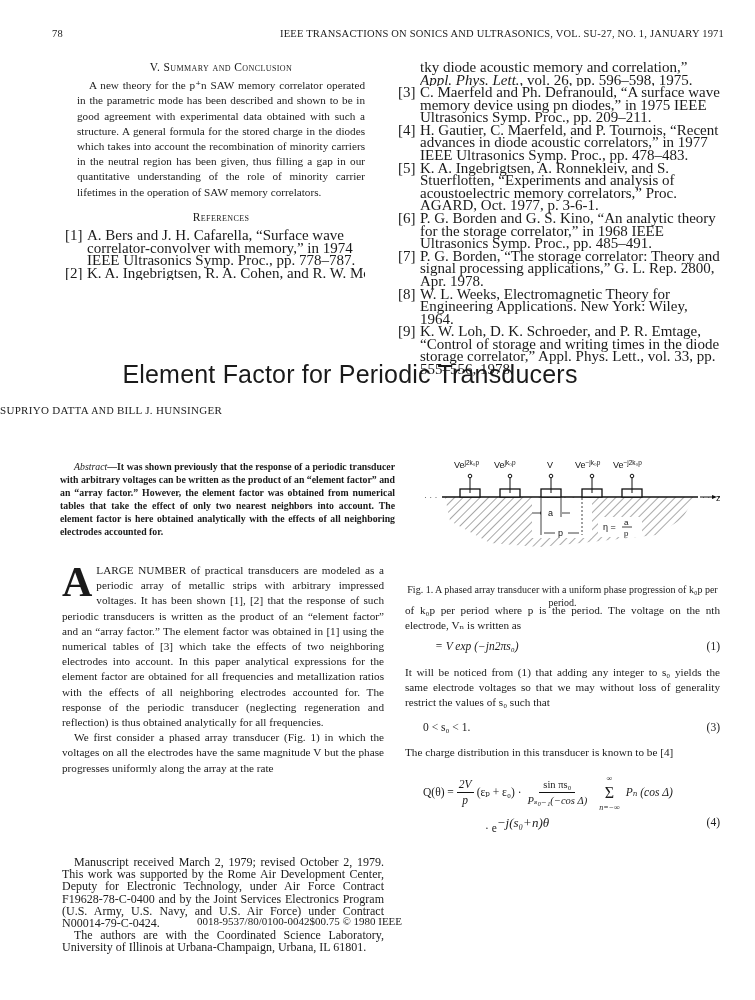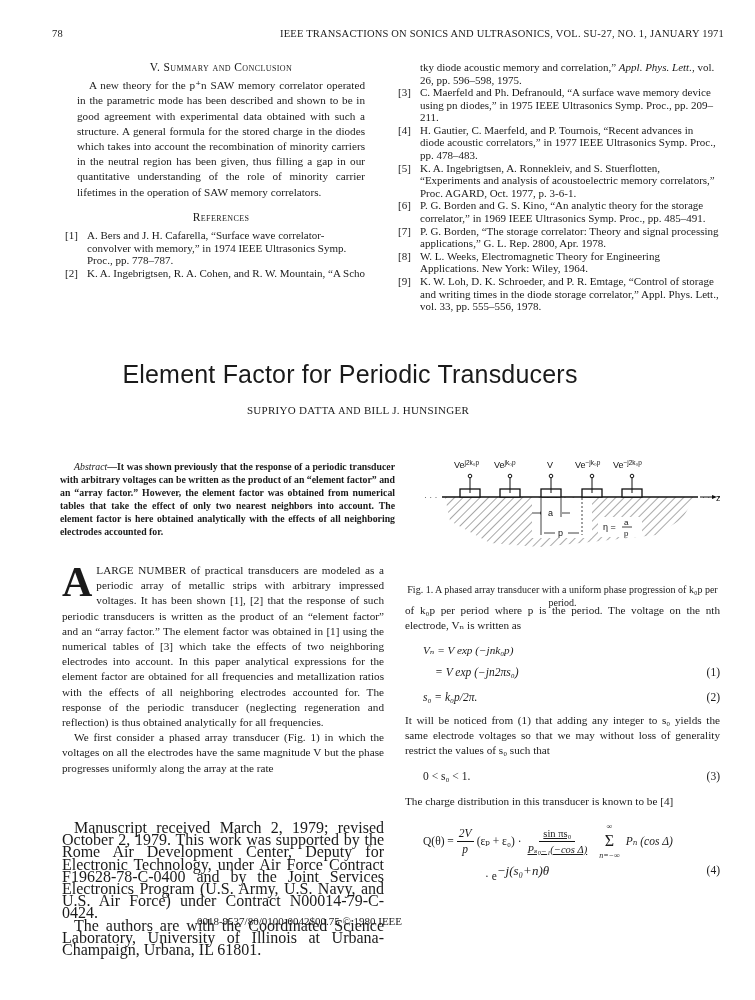--- a/index.html
+++ b/index.html
@@ -4,32 +4,32 @@
 <style>
   html, body { margin: 0; padding: 0; background: #ffffff; }
   body { width: 755px; height: 1000px; position: relative; overflow: hidden;
          font-family: "Liberation Serif", "DejaVu Serif", serif; color: #1a1a1a; }
   .abs { position: absolute; }
   .runhead { top: 28px; font-size: 10.5px; letter-spacing: 0.2px; }
   .pagenum { left: 52px; }
   .journal { left: 280px; }
   .col { font-size: 11.2px; line-height: 15.2px; text-align: justify; }
   .sc { font-variant: small-caps; letter-spacing: 0.4px; text-align: center; }
-  .ref { font-size: 11px; line-height: 12.6px; display: flex; margin-bottom: 0; text-align: left; }
+  .ref { font-size: 15px; line-height: 12.6px; display: flex; margin-bottom: 0; text-align: left; }
   .ref .num { width: 22px; flex: 0 0 22px; }
   .ref .txt { flex: 1; }
   .indent { text-indent: 12px; }
   .title { left: 0; width: 700px; top: 360px; text-align: center;
            font-family: "Liberation Sans", "DejaVu Sans", sans-serif; font-size: 25px; letter-spacing: 0.2px; }
-  .authors { left: 0; width: 716px; top: 404px; text-align: center; font-size: 11px; letter-spacing: 0.3px; }
+  .authors { left: 0; width: 716px; top: 404px; font-size: 11px; letter-spacing: 0.3px; }
   .abstract { left: 60px; top: 460px; width: 335px; font-size: 9.8px; line-height: 13px; font-weight: bold; text-align: justify; }
   .abstract .lead { font-style: italic; font-weight: normal; }
   .dropcap { float: left; font-size: 42px; line-height: 34px; font-weight: bold; margin: 2px 4px 0 0; }
   .caption { font-size: 10px; line-height: 13px; text-align: center; }
-  .footnote { font-size: 16px; line-height: 12.2px; text-align: justify; }
+  .footnote { font-size: 12px; line-height: 12.2px; text-align: justify; margin-top: 34px; }
   .eq { display: flex; justify-content: space-between; font-size: 11.5px; }
   i { font-style: italic; }
   .copyright { left: 0; width: 599px; top: 915px; text-align: center; font-size: 11px; }
 </style>
 </head>
 <body>
 
 <div class="abs runhead pagenum">78</div>
 <div class="abs runhead journal">IEEE TRANSACTIONS ON SONICS AND ULTRASONICS, VOL. SU-27, NO. 1, JANUARY 1971</div>
 
@@ -58,21 +58,21 @@
   <div class="ref">
       <span class="num">[4]</span>
       <span class="txt">H. Gautier, C. Maerfeld, and P. Tournois, “Recent advances in diode acoustic correlators,” in 1977 IEEE Ultrasonics Symp. Proc., pp. 478–483.</span>
     </div>
   <div class="ref">
       <span class="num">[5]</span>
       <span class="txt">K. A. Ingebrigtsen, A. Ronnekleiv, and S. Stuerflotten, “Experiments and analysis of acoustoelectric memory correlators,” Proc. AGARD, Oct. 1977, p. 3-6-1.</span>
     </div>
   <div class="ref">
       <span class="num">[6]</span>
-      <span class="txt">P. G. Borden and G. S. Kino, “An analytic theory for the storage correlator,” in 1969 IEEE Ultrasonics Symp. Proc., pp. 485–491.</span>
+      <span class="txt">P. G. Borden and G. S. Kino, “An analytic theory for the storage correlator,” in 1968 IEEE Ultrasonics Symp. Proc., pp. 485–491.</span>
     </div>
   <div class="ref">
       <span class="num">[7]</span>
       <span class="txt">P. G. Borden, “The storage correlator: Theory and signal processing applications,” G. L. Rep. 2800, Apr. 1978.</span>
     </div>
   <div class="ref">
       <span class="num">[8]</span>
       <span class="txt">W. L. Weeks, Electromagnetic Theory for Engineering Applications. New York: Wiley, 1964.</span>
     </div>
   <div class="ref">
@@ -172,43 +172,38 @@
   <p class="indent" style="margin:0;">We first consider a phased array transducer (Fig. 1) in which the voltages on all the electrodes have the same magnitude V but the phase progresses uniformly along the array at the rate</p>
 </div>
 
 <div class="abs footnote" style="left:62px; top:822px; width:322px;">
   <p class="indent" style="margin:0;">Manuscript received March 2, 1979; revised October 2, 1979. This work was supported by the Rome Air Development Center, Deputy for Electronic Technology, under Air Force Contract F19628-78-C-0400 and by the Joint Services Electronics Program (U.S. Army, U.S. Navy, and U.S. Air Force) under Contract N00014-79-C-0424.</p>
   <p class="indent" style="margin:0;">The authors are with the Coordinated Science Laboratory, University of Illinois at Urbana-Champaign, Urbana, IL 61801.</p>
 </div>
 
 <div class="abs col" style="left:405px; top:603px; width:315px;">
   <p style="margin:0;">of k₀p per period where p is the period. The voltage on the nth electrode, Vₙ is written as</p>
-  <div style="margin:10px 0 0 18px; font-style:italic;">Vₙ = V exp (−jnk₀p)</div>
   <div class="eq" style="margin:6px 0 10px 0;">
     <span style="padding-left:30px; font-style:italic;">= V exp (−jn2πs₀)</span>
     <span>(1)</span>
-  </div>
-  <div class="eq" style="margin:8px 0 8px 0;">
-    <span style="padding-left:18px; font-style:italic;">s₀ = k₀p/2π.</span>
-    <span>(2)</span>
   </div>
   <p style="margin:0;">It will be noticed from (1) that adding any integer to s₀ yields the same electrode voltages so that we may without loss of generality restrict the values of s₀ such that</p>
   <div class="eq" style="margin:10px 0 10px 0;">
     <span style="padding-left:18px;">0 &lt; s₀ &lt; 1.</span>
     <span>(3)</span>
   </div>
   <p style="margin:0;">The charge distribution in this transducer is known to be [4]</p>
   <div style="margin:10px 0 0 18px; display:flex; align-items:center; font-size:11.5px;">
     <span style="">Q(θ) = </span>
     <span style="display:inline-flex; flex-direction:column; align-items:center; margin:0 3px;">
       <span style="border-bottom:1px solid #111; padding:0 2px; font-style:italic;">2V</span>
       <span style="font-style:italic;">p</span>
     </span>
     <span> (εₚ + ε₀) · </span>
-    <span style="display:inline-flex; flex-direction:column; align-items:center; margin:0 6px; font-size:10.5px;text-decoration:underline;">
+    <span style="display:inline-flex; flex-direction:column; align-items:center; margin:0 6px; font-size:10.5px;">
       <span style="border-bottom:1px solid #111; padding:0 4px;">sin πs₀</span>
       <span style="font-style:italic;">Pₛ₀₋₁(−cos Δ)</span>
     </span>
     <span style="display:inline-flex; flex-direction:column; align-items:center; margin:0 6px;">
       <span style="font-size:8px;">∞</span>
       <span style="font-size:16px; line-height:14px;">Σ</span>
       <span style="font-size:8px; font-style:italic;">n=−∞</span>
     </span>
     <span style="font-style:italic;">Pₙ (cos Δ)</span>
   </div>

